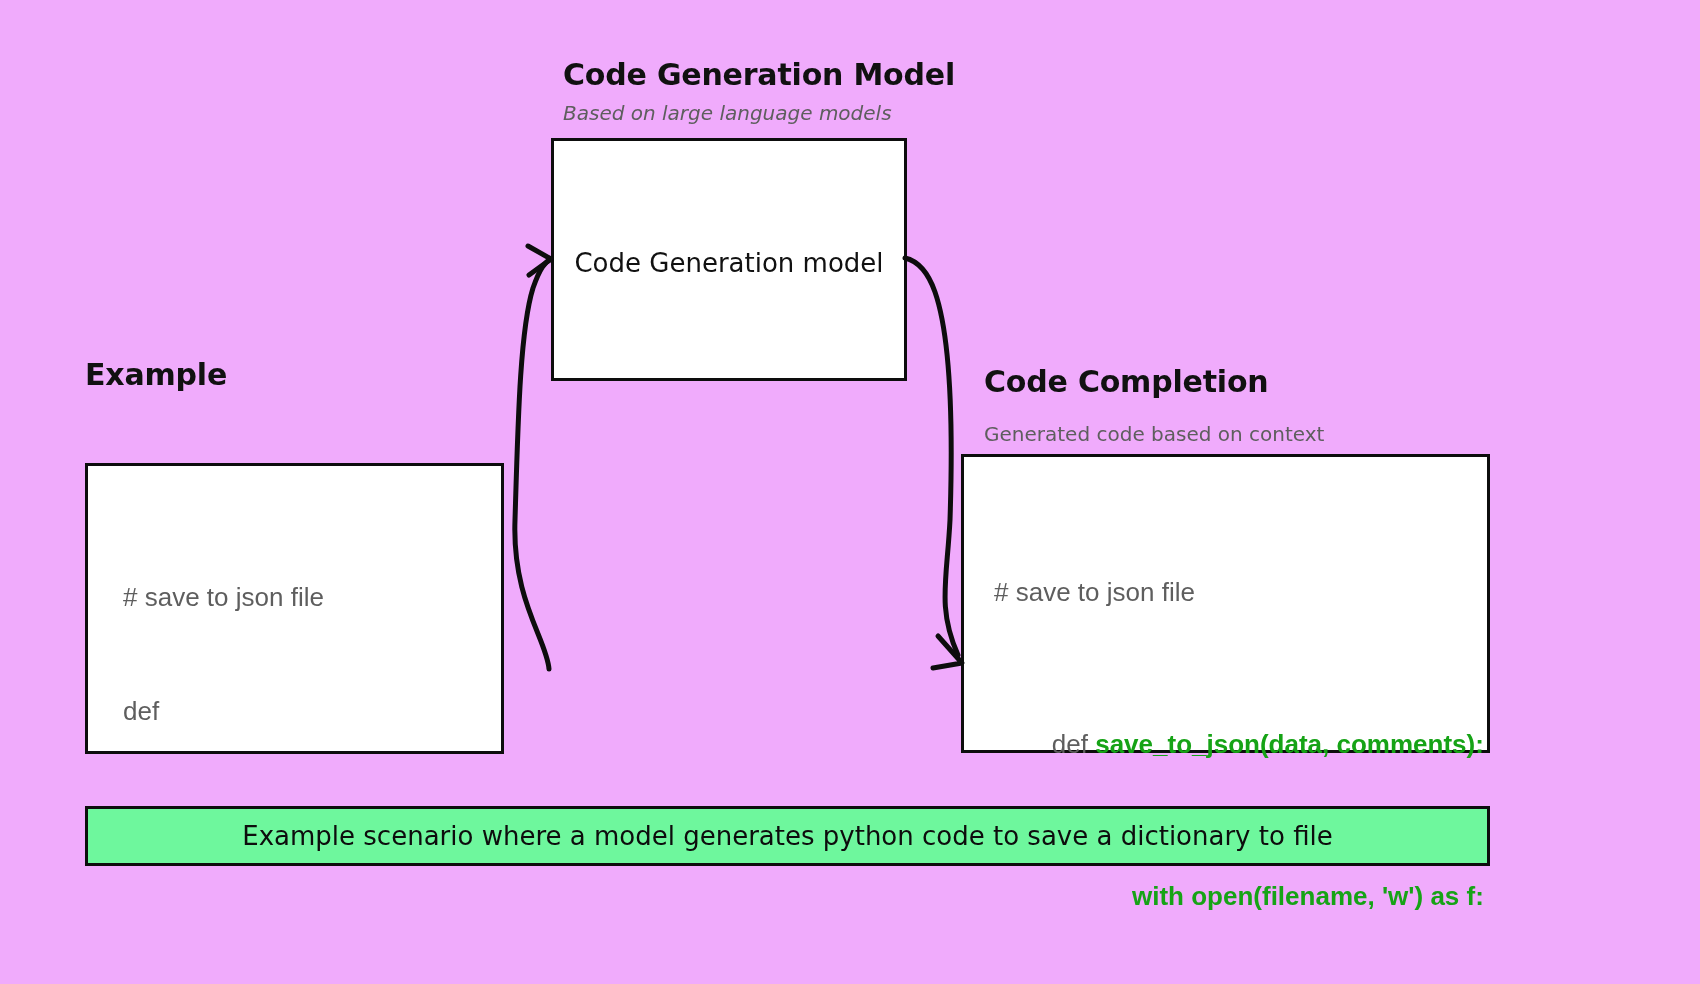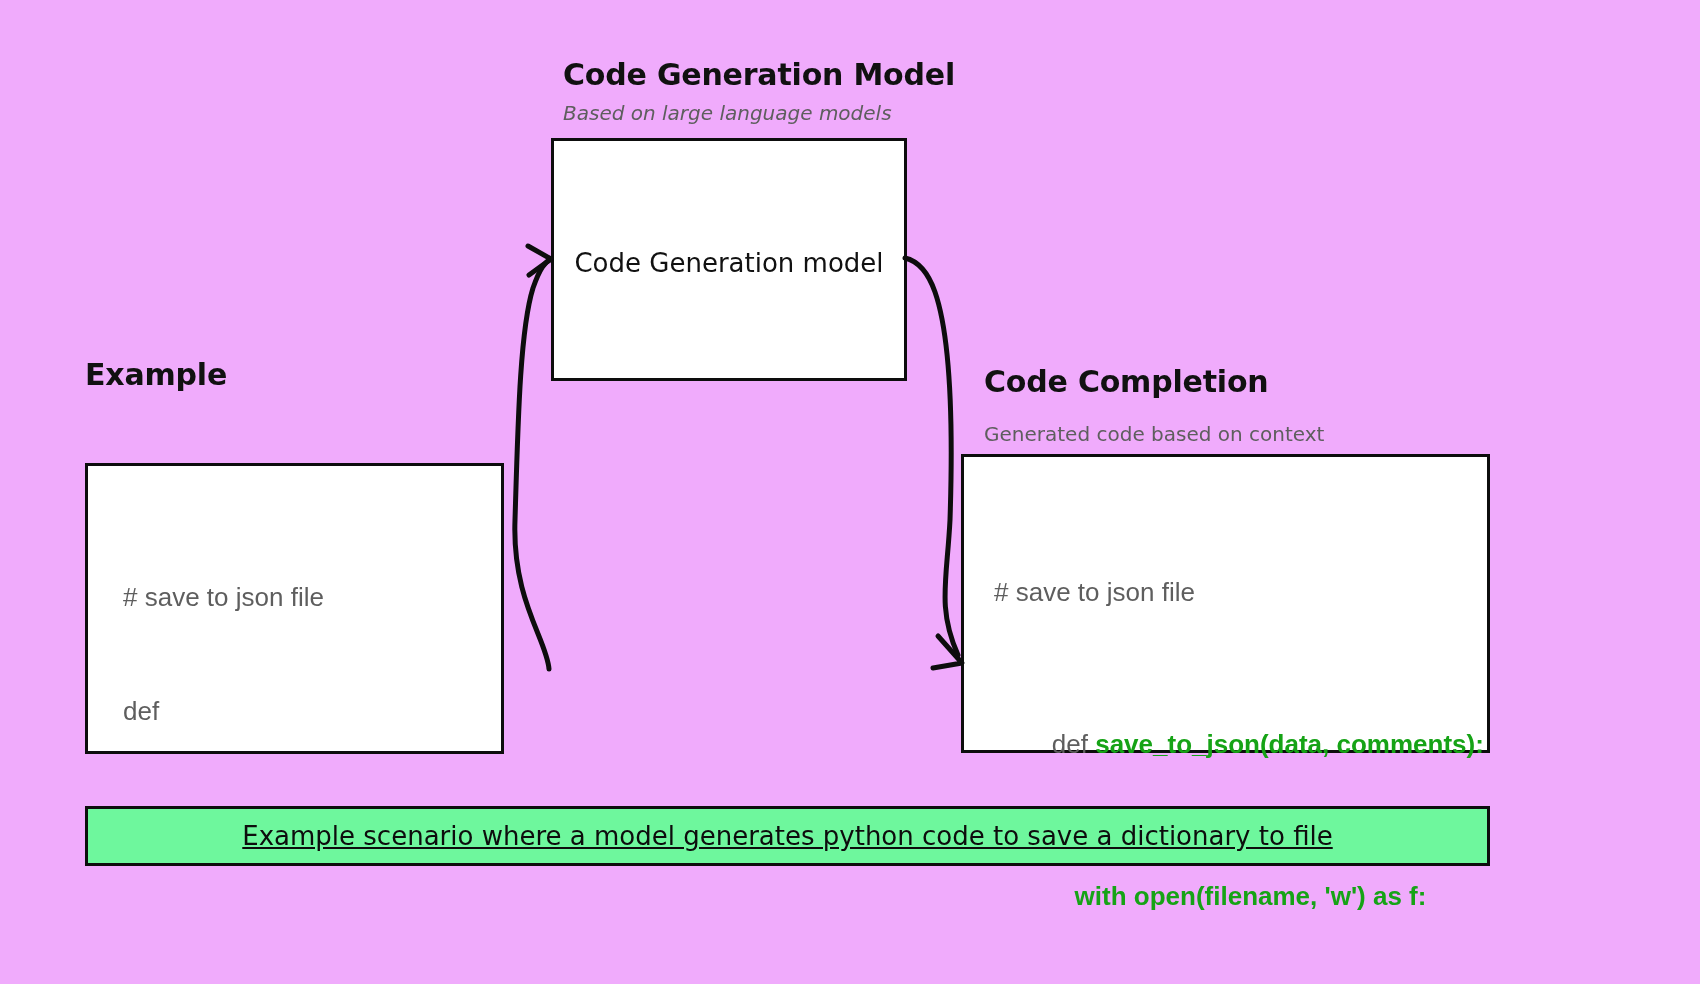--- a/index.html
+++ b/index.html
@@ -90,42 +90,41 @@
   }
   #context-code {
     left: 35px;
     top: 36px;
   }
   #completion-code {
     left: 30px;
     top: 40px;
   }
   .code-line { display: block; }
-  .indent1 { padding-left: 3.1em; }
+  .indent1 { padding-left: 3.1em; text-align: right; }
 
   
   #caption-banner {
     position: absolute;
     left: 85px;
     top: 806px;
     width: 1405px;
     height: 60px;
     background: #6ef79d;
     border: 3px solid #0d0d0d;
     box-sizing: border-box;
     display: flex;
     align-items: center;
     justify-content: center;
   }
   #caption-text {
     font-family: "DejaVu Sans", sans-serif;
     font-size: 26px;
     color: #0d0d0d;
     white-space: nowrap;
-    text-decoration: underline;
   }
 
   
   #arrow-layer {
     position: absolute;
     left: 0;
     top: 0;
     width: 1700px;
     height: 984px;
     pointer-events: none;

